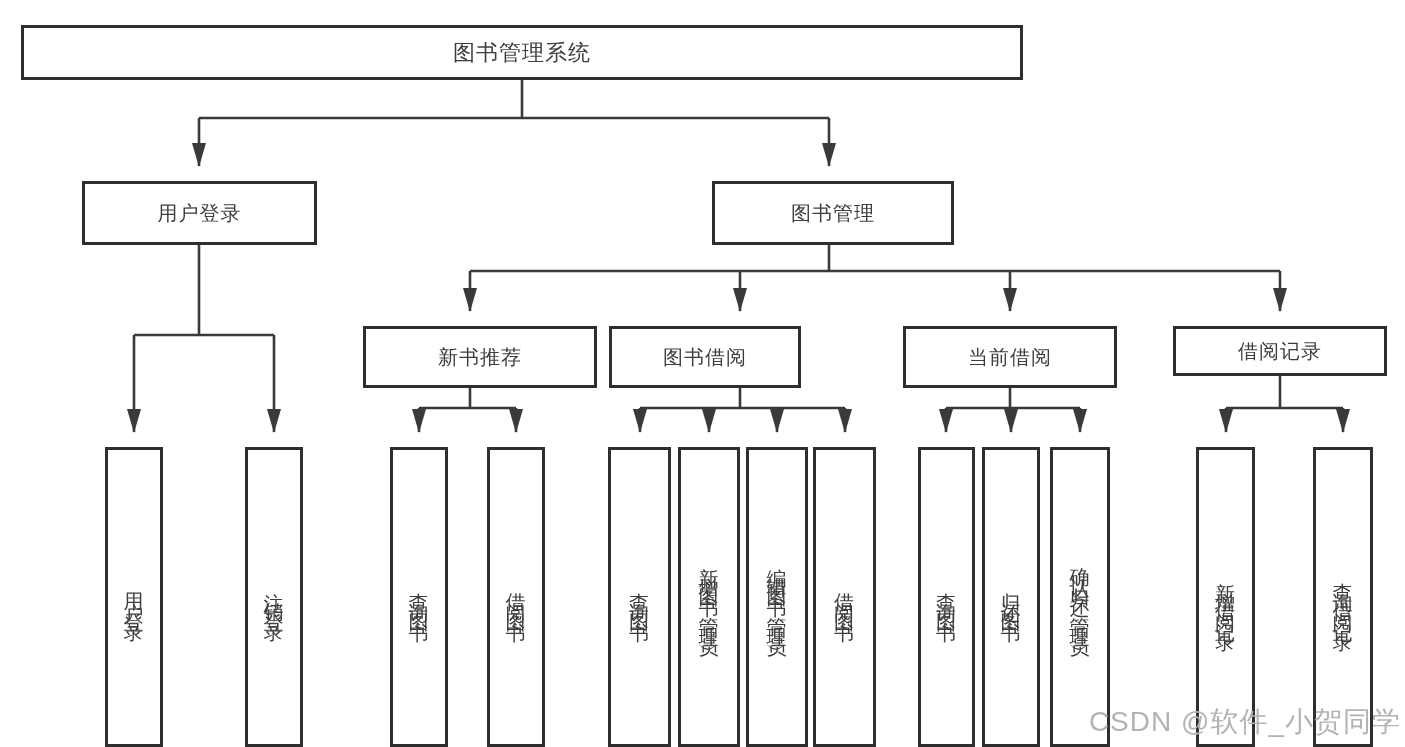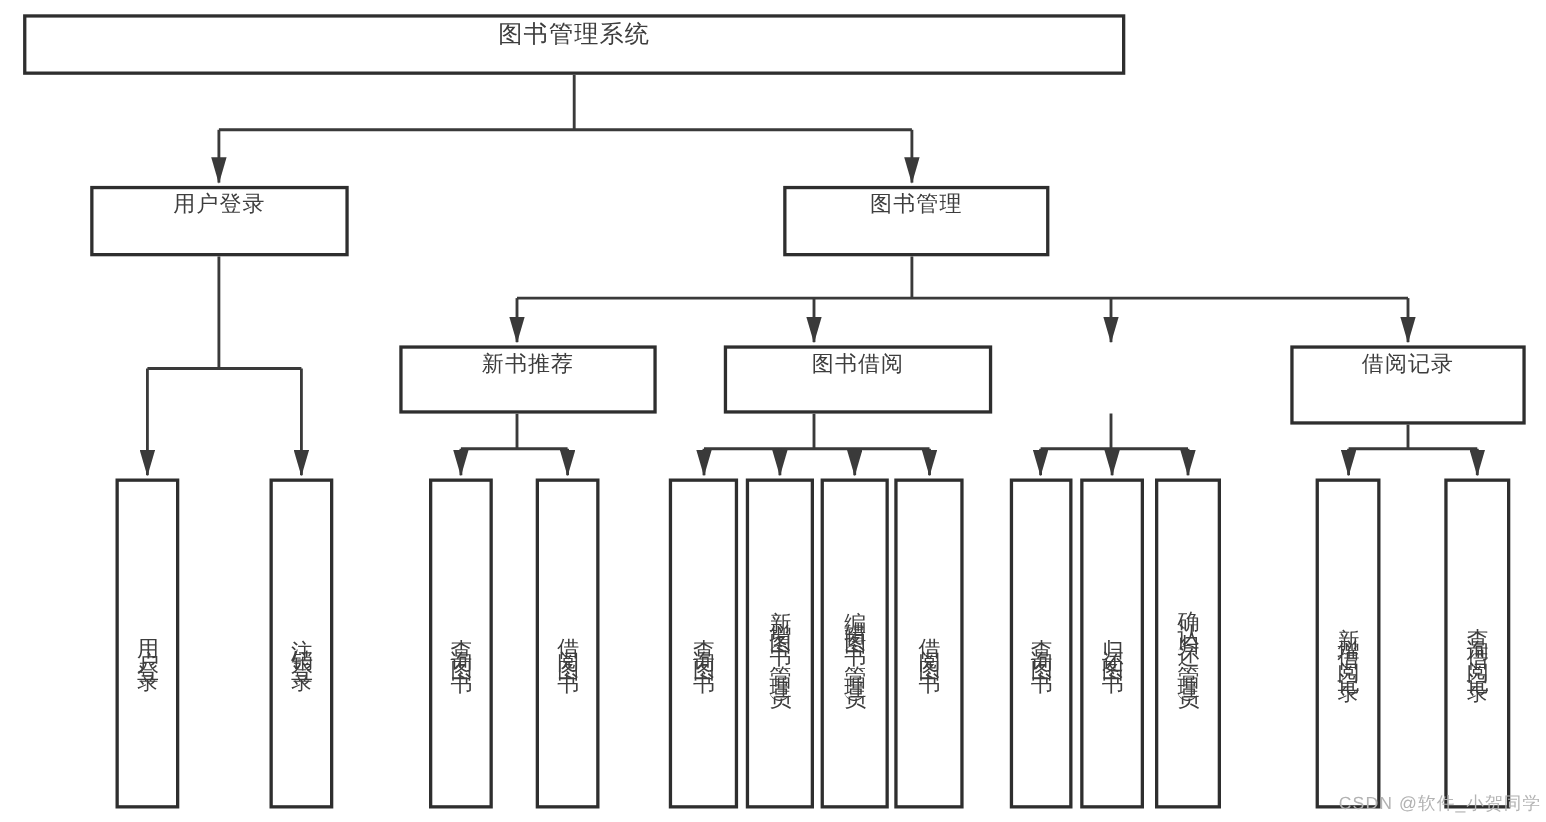--- a/index.html
+++ b/index.html
@@ -19,36 +19,37 @@
     overflow:hidden;
   }
   svg.connector{position:absolute;left:0;top:0;width:1405px;height:747px;}
   .connector path{stroke:var(--line);stroke-width:2.6;fill:none;}
   .connector .arrowhead{fill:var(--line);stroke:none;}
   .box{
     position:absolute;
     box-sizing:border-box;
     border:3px solid var(--border);
     background:#fff;
-    display:flex;justify-content:center;
+    display:flex;align-items:center;justify-content:center;
     text-align:center;
+    margin-top:12px;
   }
   .box.h span{font-size:20px;letter-spacing:1px;white-space:nowrap;}
   .box.root span{font-size:22px;}
   .box.v span{
     writing-mode:vertical-rl;
     text-orientation:mixed;
     font-size:20px;
     letter-spacing:10px;
     line-height:1;
   }
   .watermark{
     position:absolute;
     right:4px;bottom:6px;
-    font-size:16px;
+    font-size:28px;
     color:var(--wm);
     z-index:5;
     white-space:nowrap;
     letter-spacing:1px;
   }
 </style>
 </head>
 <body>
 
 <div class="canvas">
@@ -96,24 +97,27 @@
   <div class="box h" style="left:82px;top:169px;width:235px;height:64px">
     <span>用户登录</span>
   </div>
   <div class="box h" style="left:712px;top:169px;width:242px;height:64px">
     <span>图书管理</span>
   </div>
 
   <div class="box h" style="left:363px;top:314px;width:234px;height:62px">
     <span>新书推荐</span>
   </div>
-  <div class="box h" style="left:658px;top:314px;width:244px;height:62px">
+  <div class="box h" style="left:609px;top:314px;width:192px;height:62px">
     <span>图书借阅</span>
   </div>
-  <div class="box h" style="left:1173px;top:314px;width:214px;height:72px">
+  <div class="box h" style="left:903px;top:314px;width:214px;height:62px">
+    <span>当前借阅</span>
+  </div>
+  <div class="box h" style="left:1173px;top:314px;width:214px;height:50px">
     <span>借阅记录</span>
   </div>
 
   <div class="box v" style="left:105px;top:435px;width:58px;height:300px">
     <span>用户登录</span>
   </div>
   <div class="box v" style="left:245px;top:435px;width:58px;height:300px">
     <span>注销登录</span>
   </div>
 

